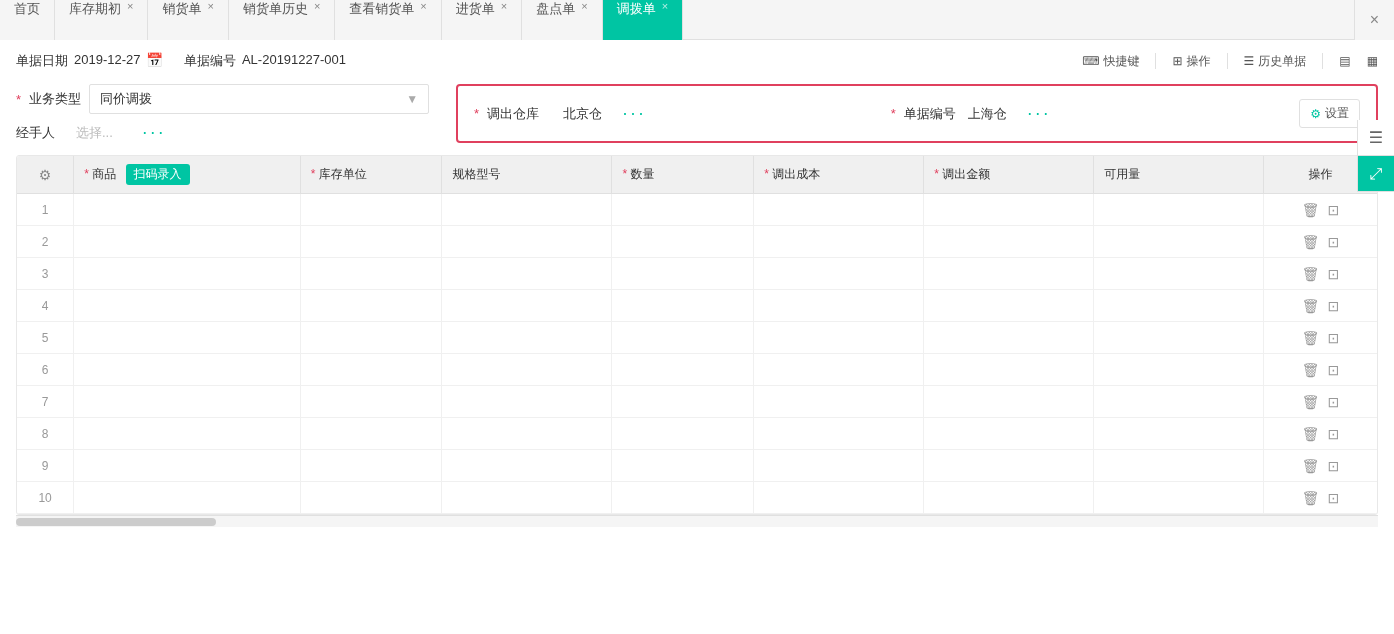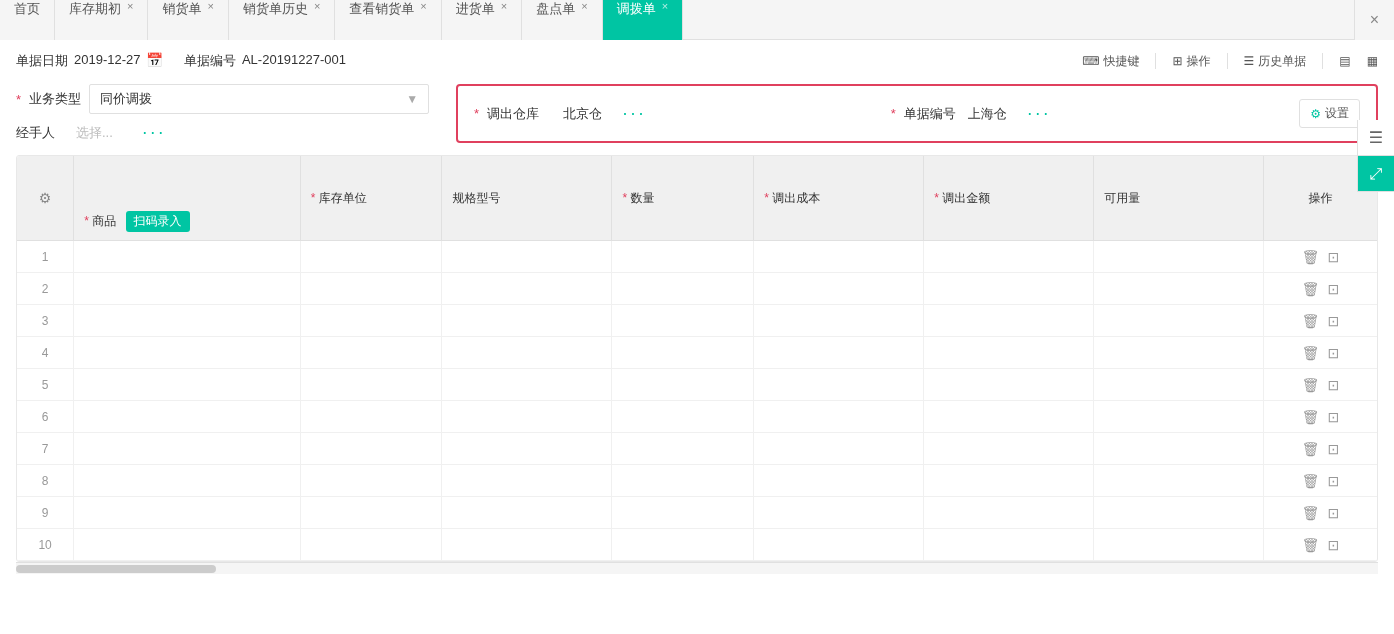--- a/index.html
+++ b/index.html
@@ -95,21 +95,21 @@
     .col-qty { width: 100px; }
     .col-cost { width: 120px; }
     .col-amount { width: 120px; }
     .col-available { width: 120px; }
     .col-ops { width: 80px; text-align: center; }
 
     .required-star { color: #e0405e; }
 
     .scan-btn {
       background: #00c5a3; color: #fff; border: none; border-radius: 3px;
-      padding: 2px 8px; font-size: 12px; cursor: pointer; margin-left: 6px; margin-top: 47px;
+      padding: 2px 8px; font-size: 12px; cursor: pointer; margin-left: 6px;
     }
 
     .ops-icons { display: flex; align-items: center; justify-content: center; gap: 8px; }
     .op-icon { cursor: pointer; color: #999; font-size: 14px; }
 
     .gear-th { width: 36px; text-align: center; }
     .gear-th-icon { cursor: pointer; color: #888; font-size: 14px; }
 
     
     .side-toolbar {

